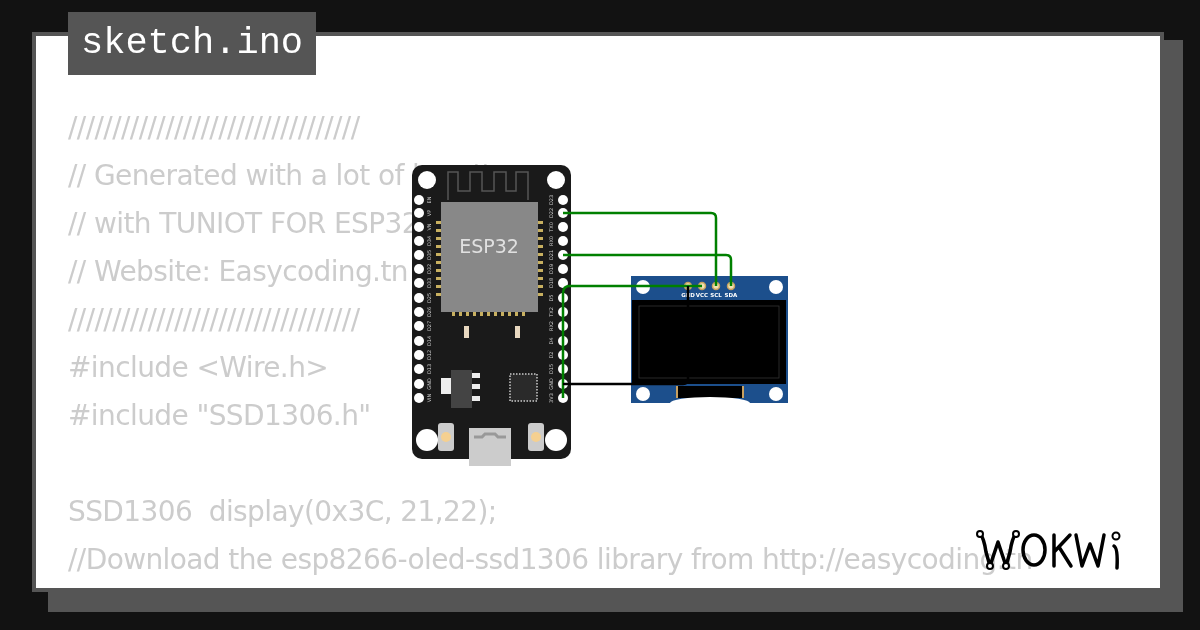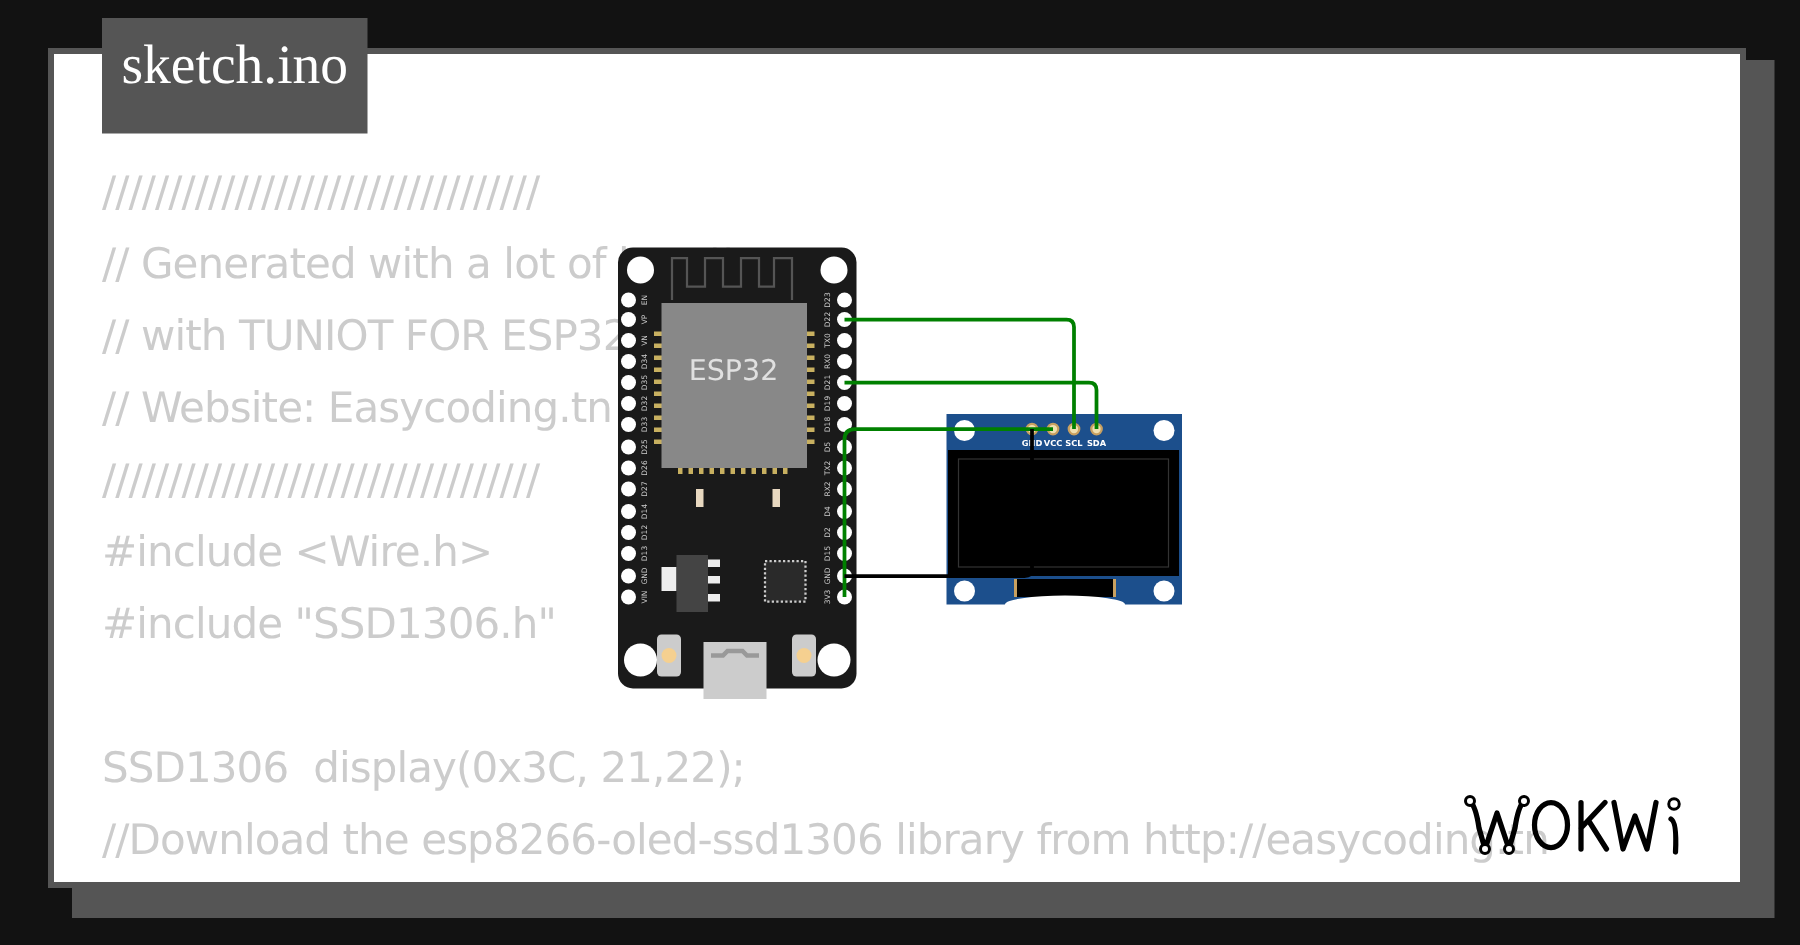--- a/index.html
+++ b/index.html
@@ -18,22 +18,22 @@
       overflow: hidden;
     }
     .code {
       position: absolute; left: 32px; top: 68px; margin: 0;
       font-family: "DejaVu Sans", sans-serif; font-size: 28px;
       line-height: 48px; color: #cccccc; white-space: pre;
       letter-spacing: -0.6px;
     }
     .code-line { display: block; height: 48px; }
     .file-tab {
-      position: absolute; left: 68px; top: 12px; height: 77px; padding: 0 13px;
-      background: #555555; color: #ffffff; font-family: Liberation Serif, serif;
+      position: absolute; left: 68px; top: 12px; height: 63px; padding: 0 13px;
+      background: #555555; color: #ffffff; font-family: Liberation Mono, monospace;
       font-size: 37px; line-height: 63px;
     }
     .diagram { position: absolute; left: 0; top: 0; }
     .logo {
       position: absolute; left: 976px; top: 528px;
     }
   </style>
 </head>
 <body>
 

